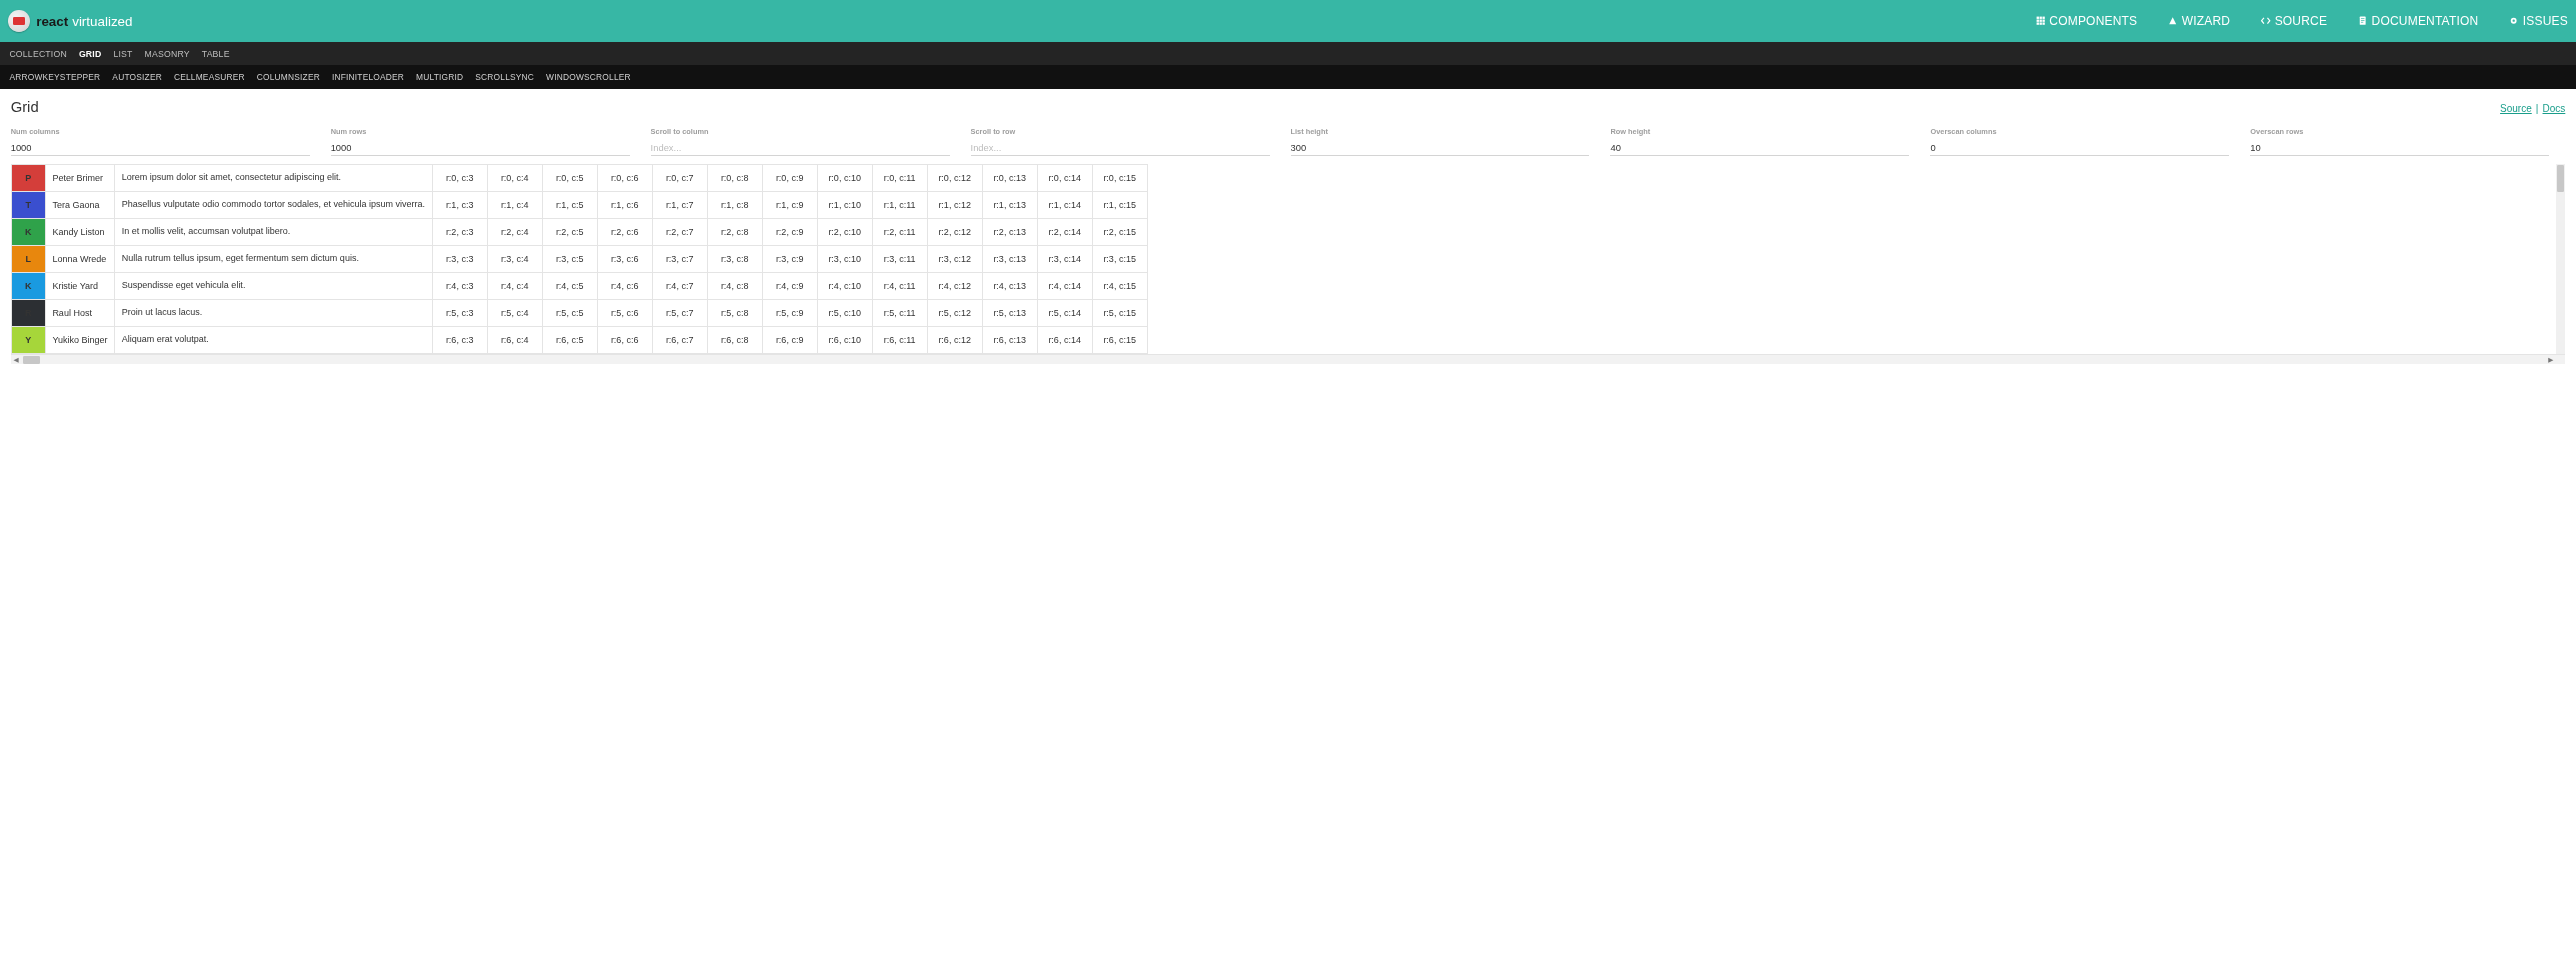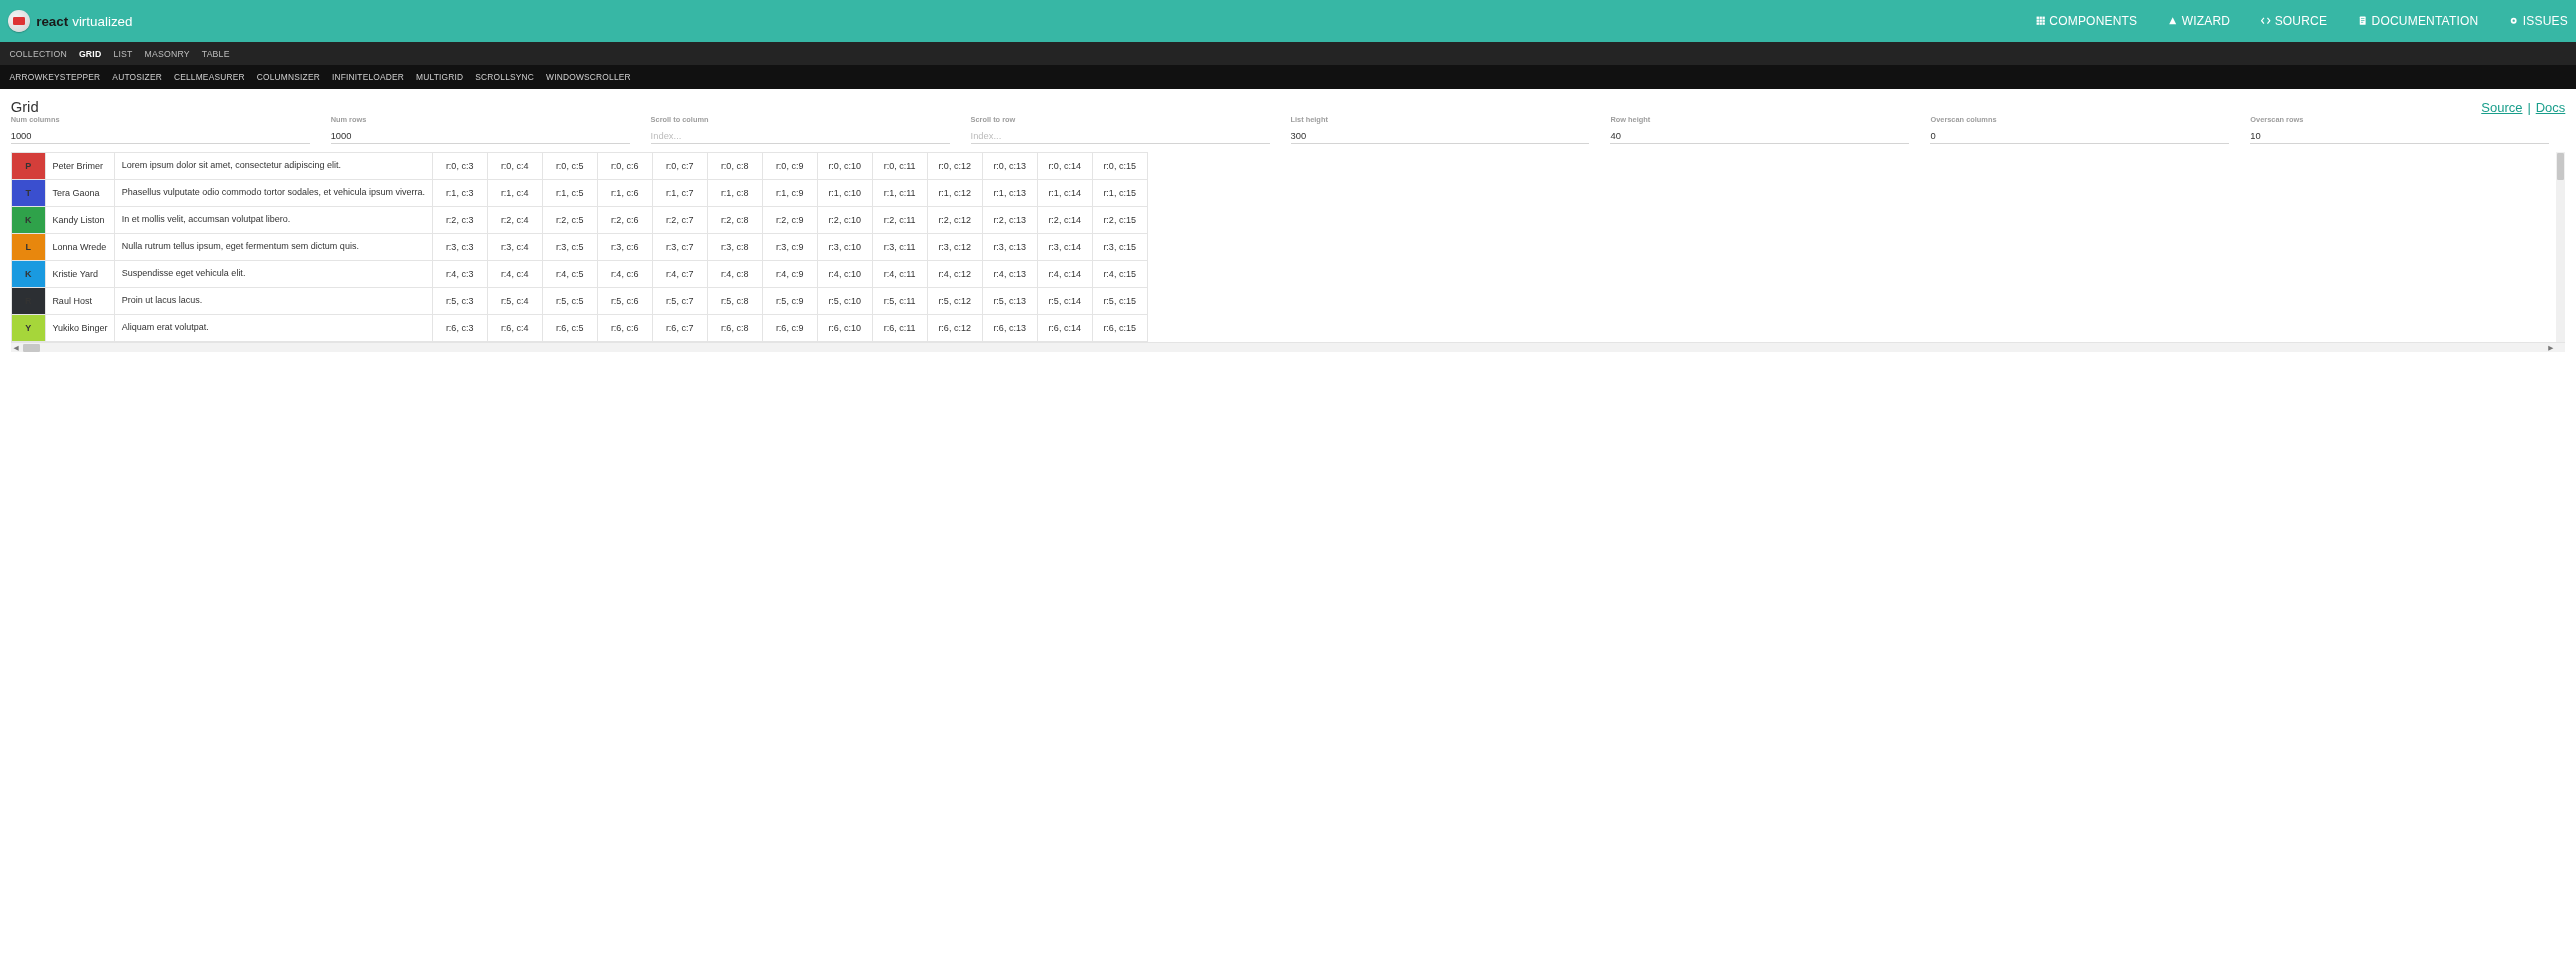--- a/index.html
+++ b/index.html
@@ -48,32 +48,33 @@
     cursor: pointer;
   }
   .nav-row-item.active { color: #fff; font-weight: 600; }
   .nav-row.secondary { background: #111; }
   .nav-row.secondary .nav-row-item { color: #d0d0d0; font-size: 8.4px; padding: 7.4px 0; }
 
   
   .content { padding: 9.4px 10.7px 0; }
   .heading-row { display: flex; align-items: baseline; }
   .page-title { font-size: 14.8px; color: #333; font-weight: 400; }
-  .heading-links { margin-left: auto; font-size: 13px; color: #199e8b; }
+  .heading-links { margin-left: auto; font-size: 10px; color: #199e8b; }
   .heading-links a { color: #199e8b; text-decoration: underline; cursor: pointer; }
   .heading-links .sep { color: #199e8b; margin: 0 1.3px; }
   .description { margin-top: 9.4px; color: #444; font-size: 9.4px; }
 
   .checkbox-row { margin-top: 12px; display: flex; align-items: center; gap: 4px; font-size: 9.4px; color: #444; }
   .checkbox-row input { width: 10px; height: 10px; cursor: pointer; }
 
   
   .params-row {
     display: flex;
     gap: 5px;
+    margin-top: 12px;
   }
   .param {
     flex: 1;
     display: flex;
     flex-direction: column;
     padding-right: 16px;
   }
   .param-label {
     font-size: 7.4px;
     color: #9e9e9e;

